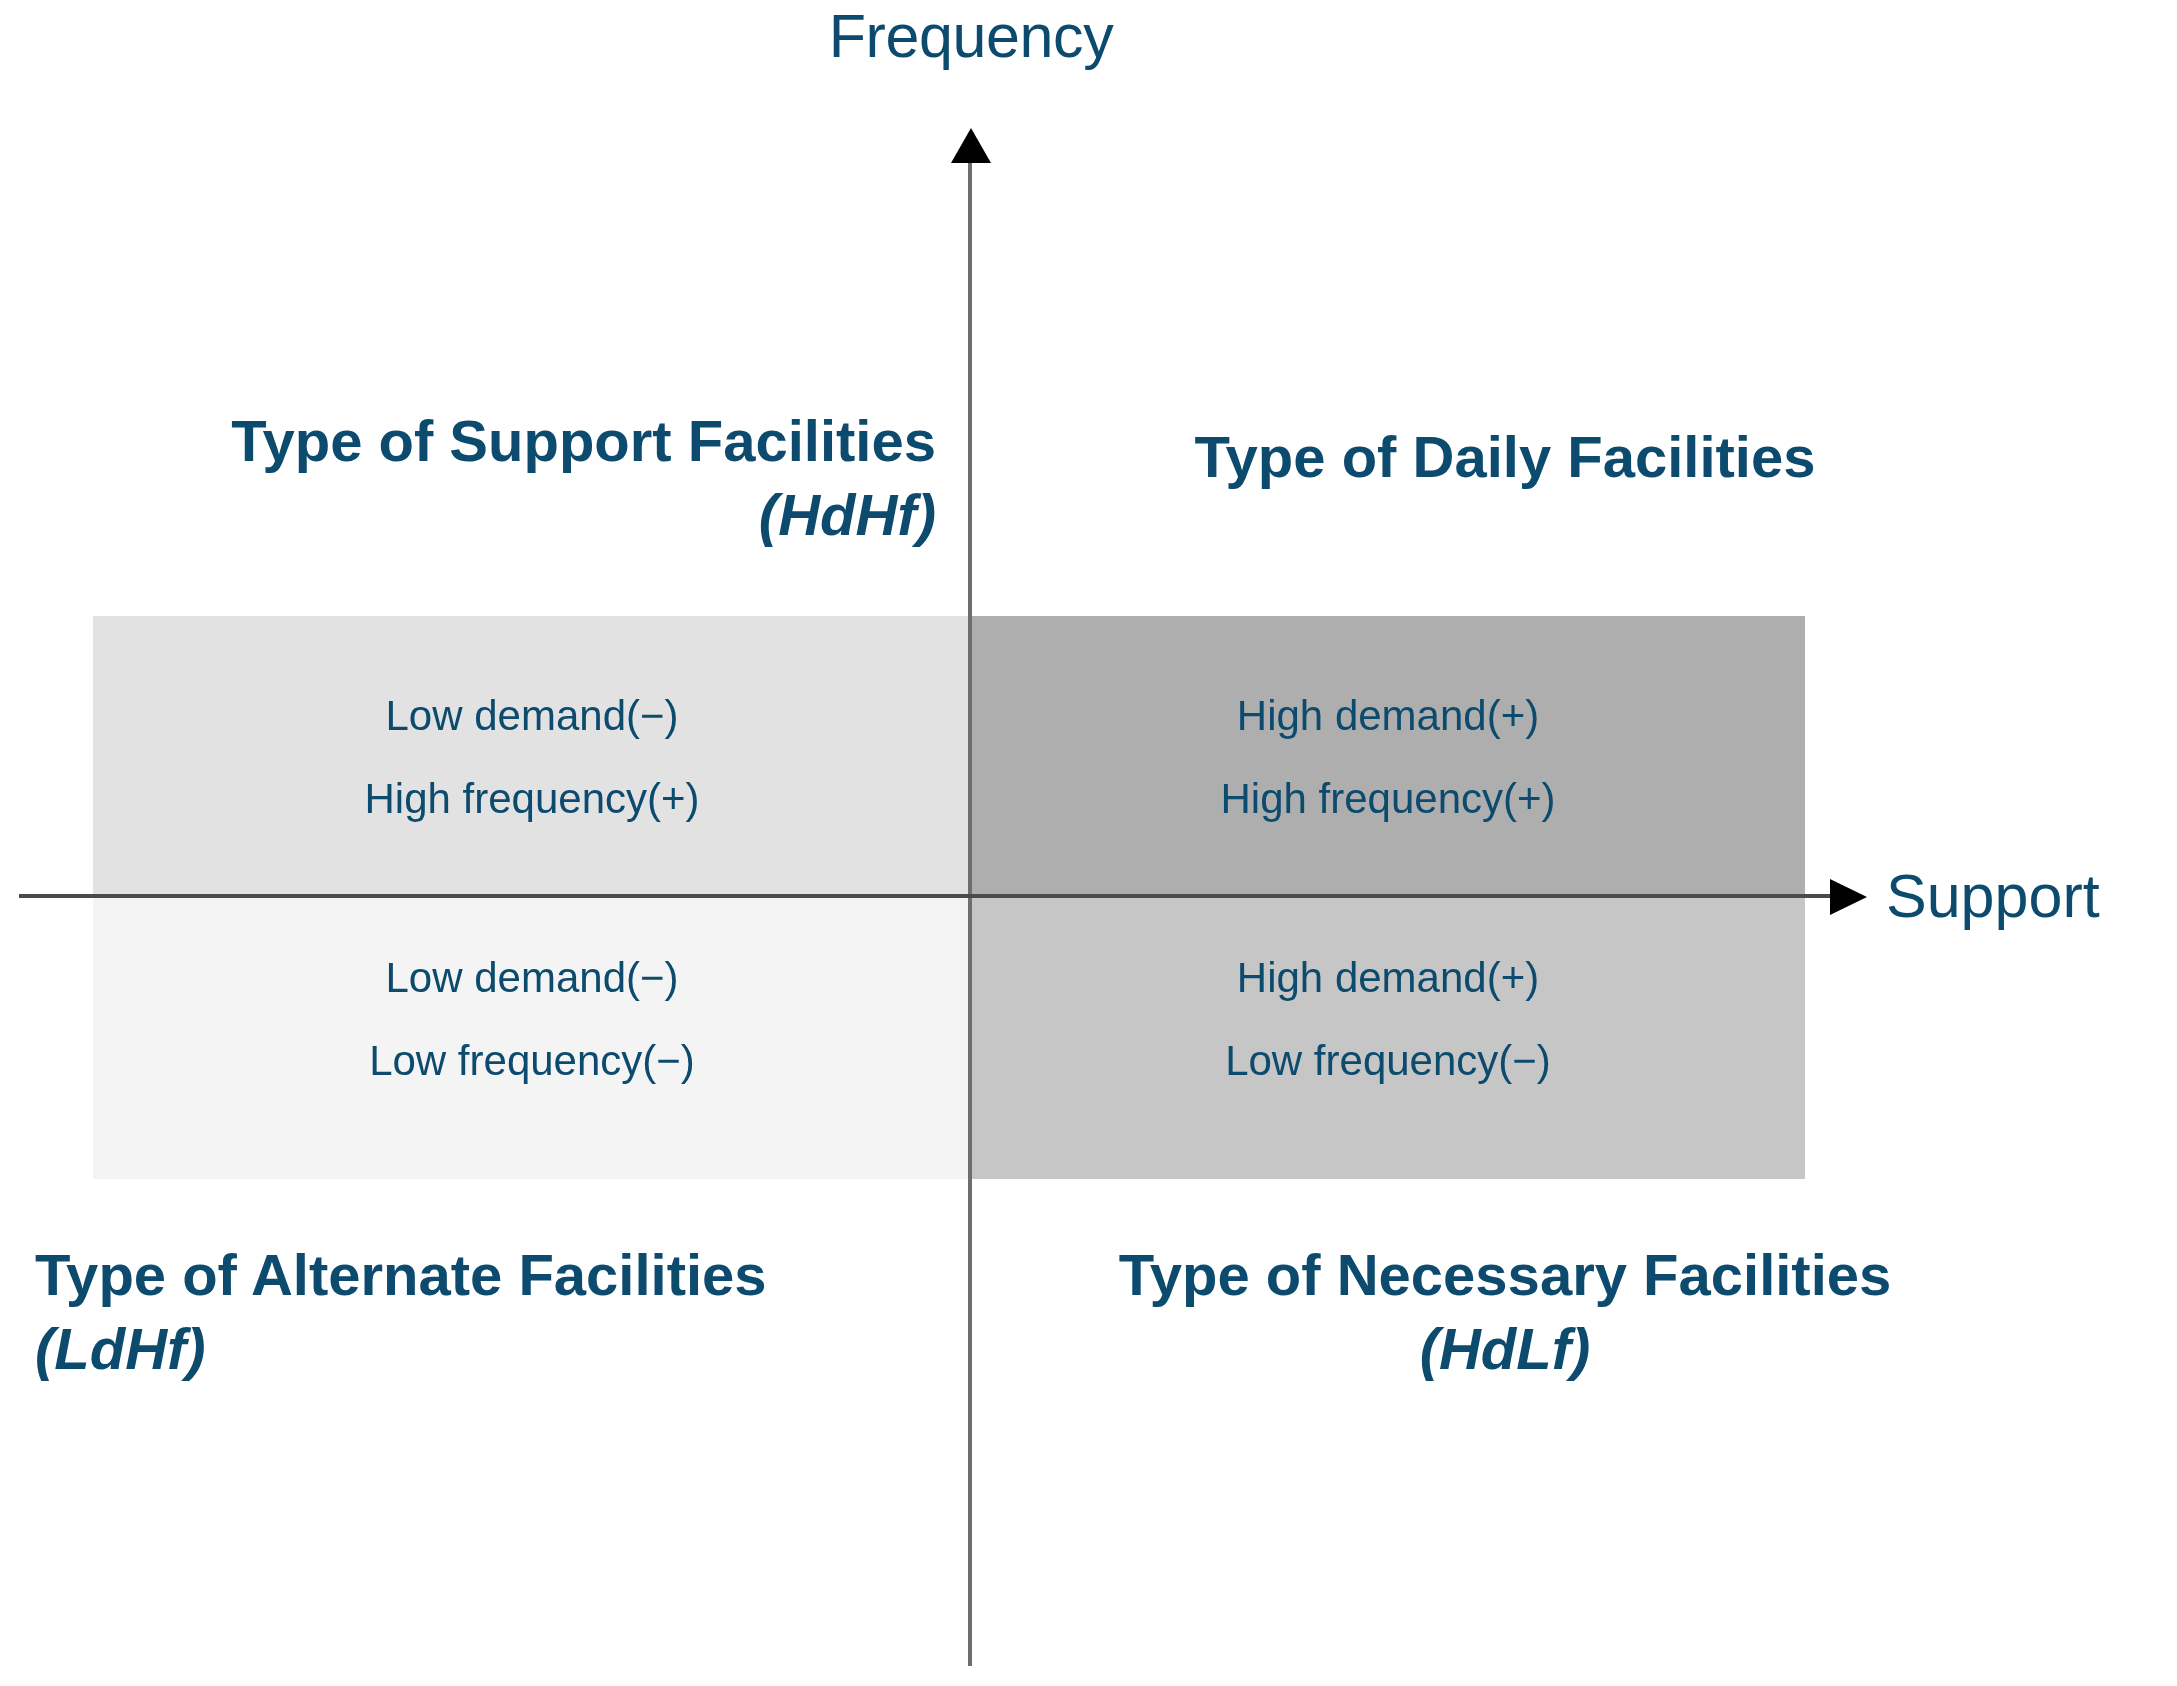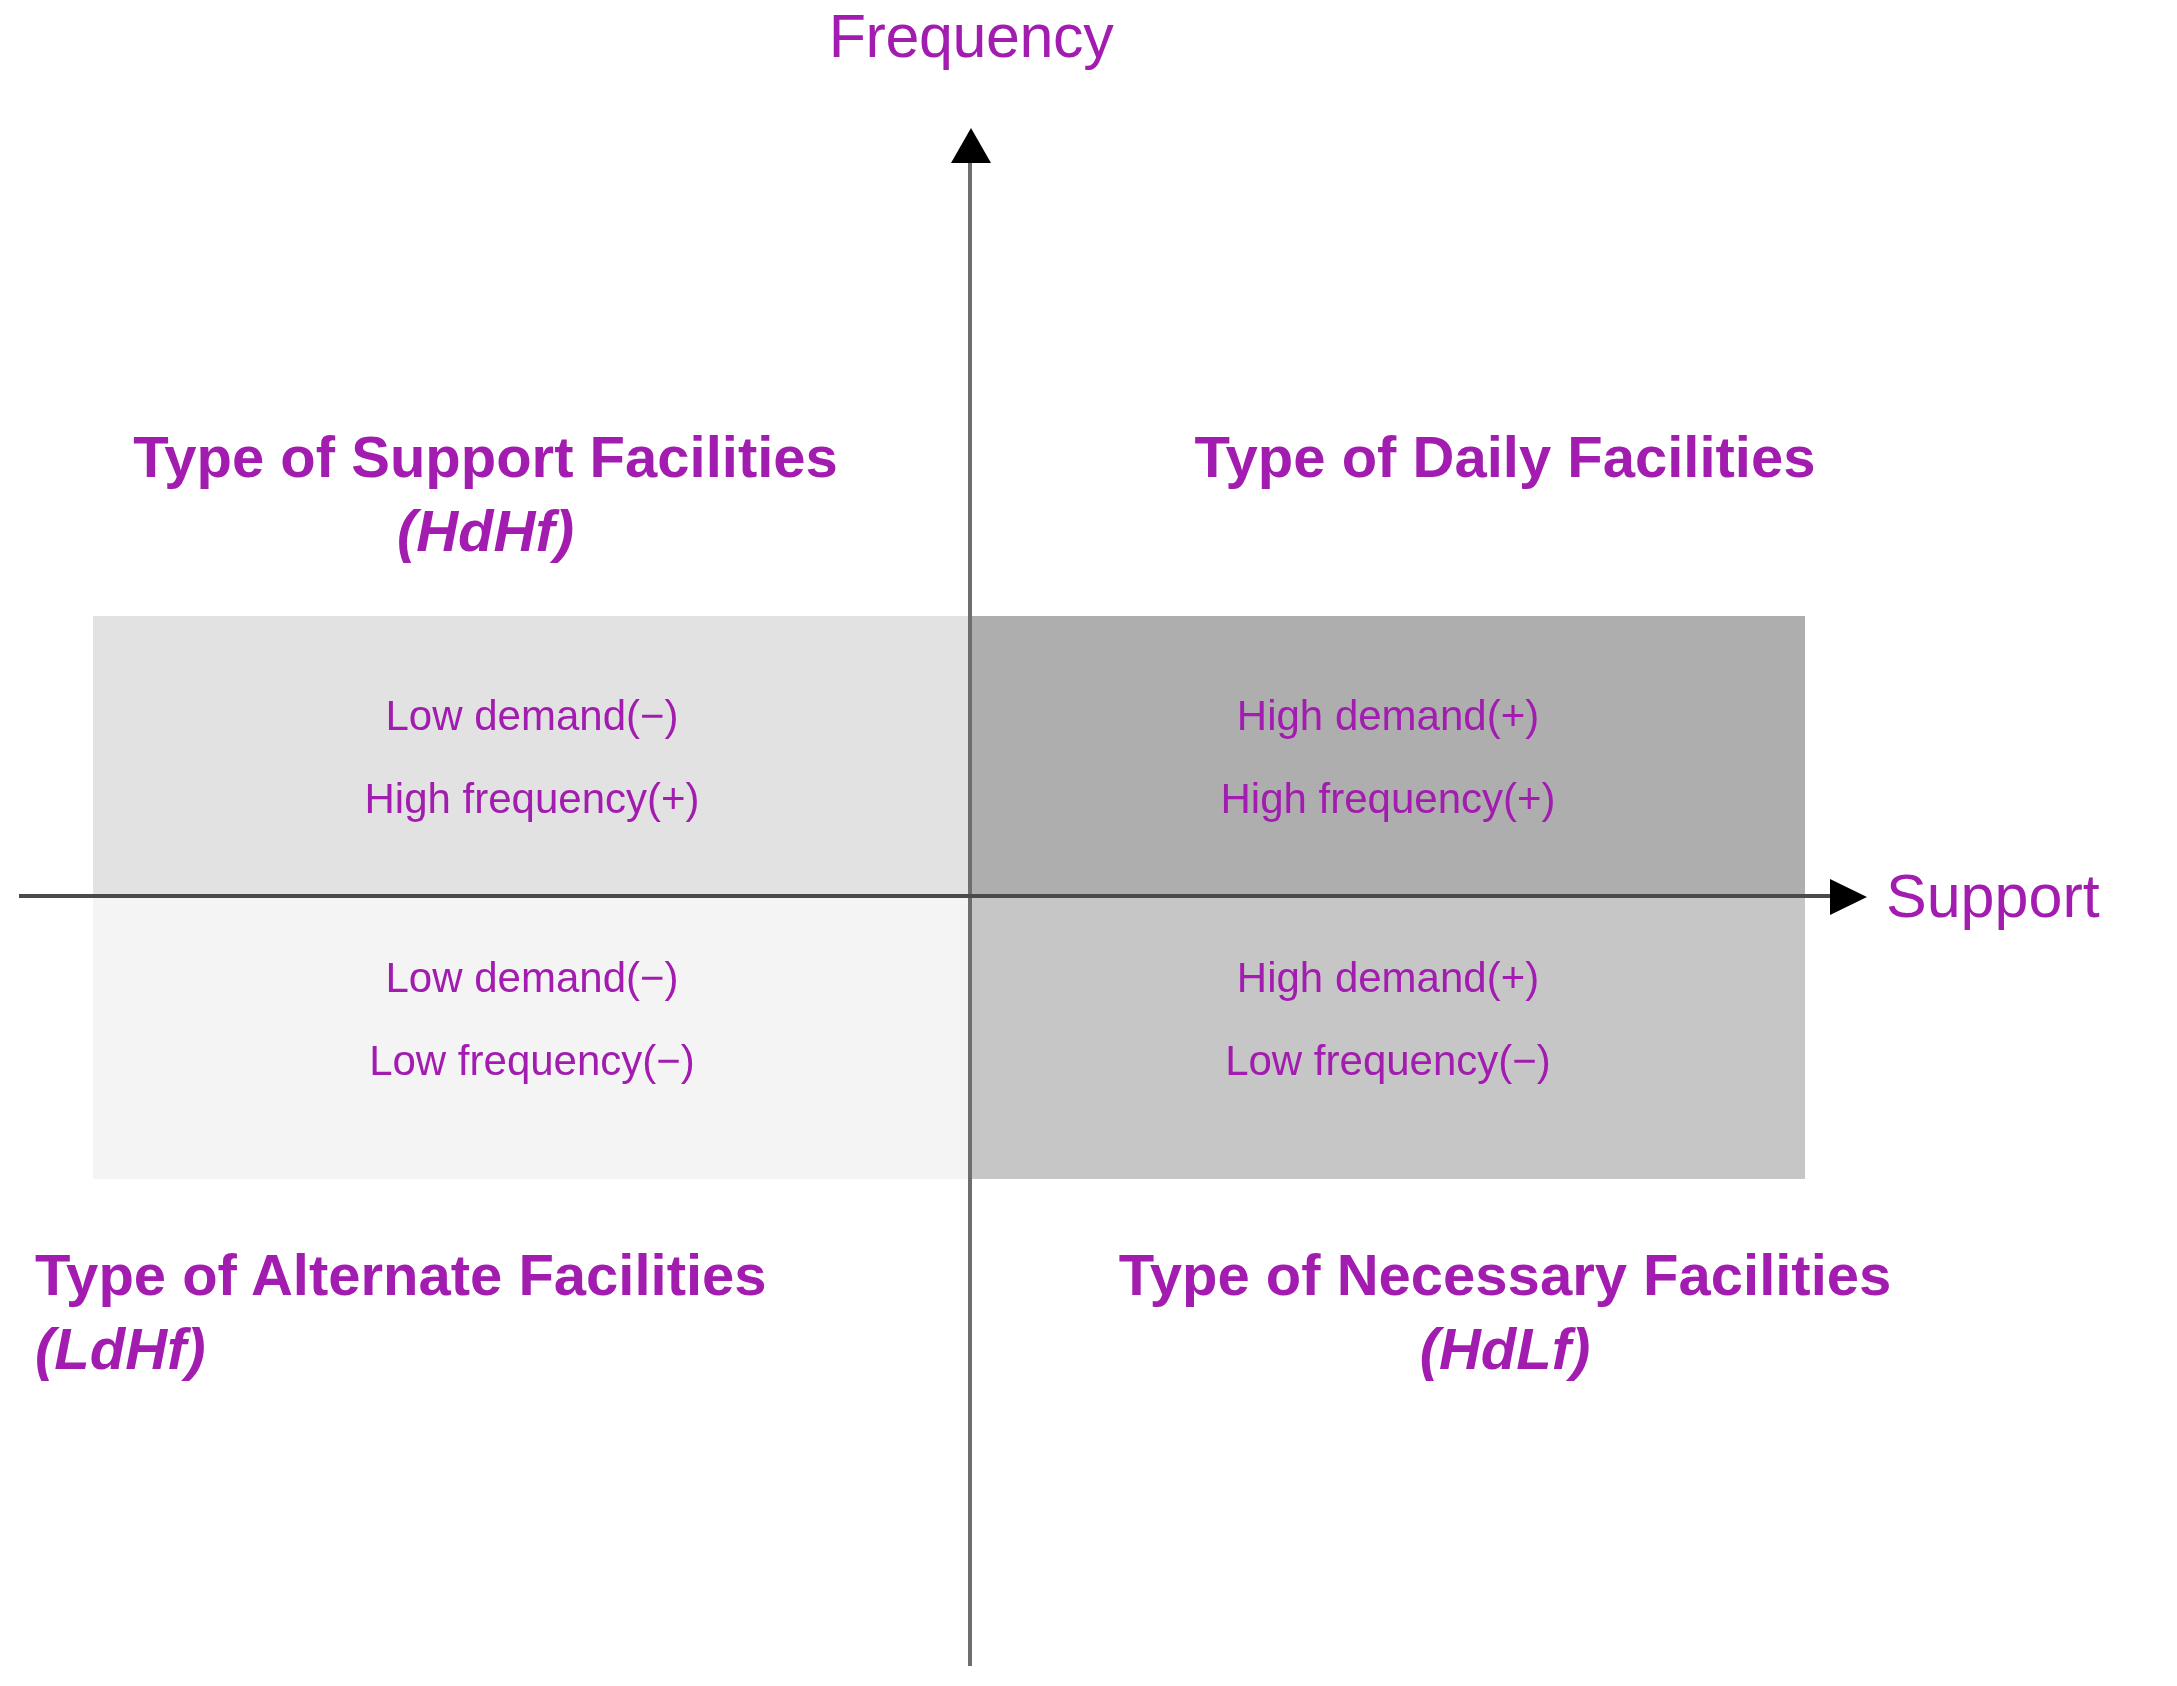--- a/index.html
+++ b/index.html
@@ -7,21 +7,21 @@
     padding: 0;
     background: #ffffff;
   }
   #canvas {
     position: relative;
     width: 2178px;
     height: 1686px;
     background: #ffffff;
     overflow: hidden;
     font-family: "Liberation Sans", "DejaVu Sans", sans-serif;
-    color: #a21caf;
+    color: #0c4a6e;
   }
 
   
   .quad-fill {
     position: absolute;
   }
   #quad-fill-tl { left: 93px;  top: 616px;  width: 878px; height: 281px; background: #e2e2e2; }
   #quad-fill-tr { left: 971px; top: 616px;  width: 834px;  height: 281px; background: #aeaeae; }
   #quad-fill-bl { left: 93px;  top: 897px; width: 878px; height: 282px; background: #f4f4f4; }
   #quad-fill-br { left: 971px; top: 897px; width: 834px;  height: 282px; background: #c6c6c6; }
@@ -92,23 +92,23 @@
     font-stretch: condensed;
     white-space: nowrap;
   }
   .quad-title .code {
     font-style: italic;
     font-weight: bold;
     display: block;
   }
   #quad-title-tl {
     left: 35px;
-    top: 420px;
+    top: 404px;
     width: 901px;
-    text-align: center;
+    text-align: right;
   }
   #quad-title-tr {
     left: 1022px;
     top: 420px;
     width: 966px;
     text-align: center;
   }
   #quad-title-bl {
     left: 35px;
     top: 1238px;

